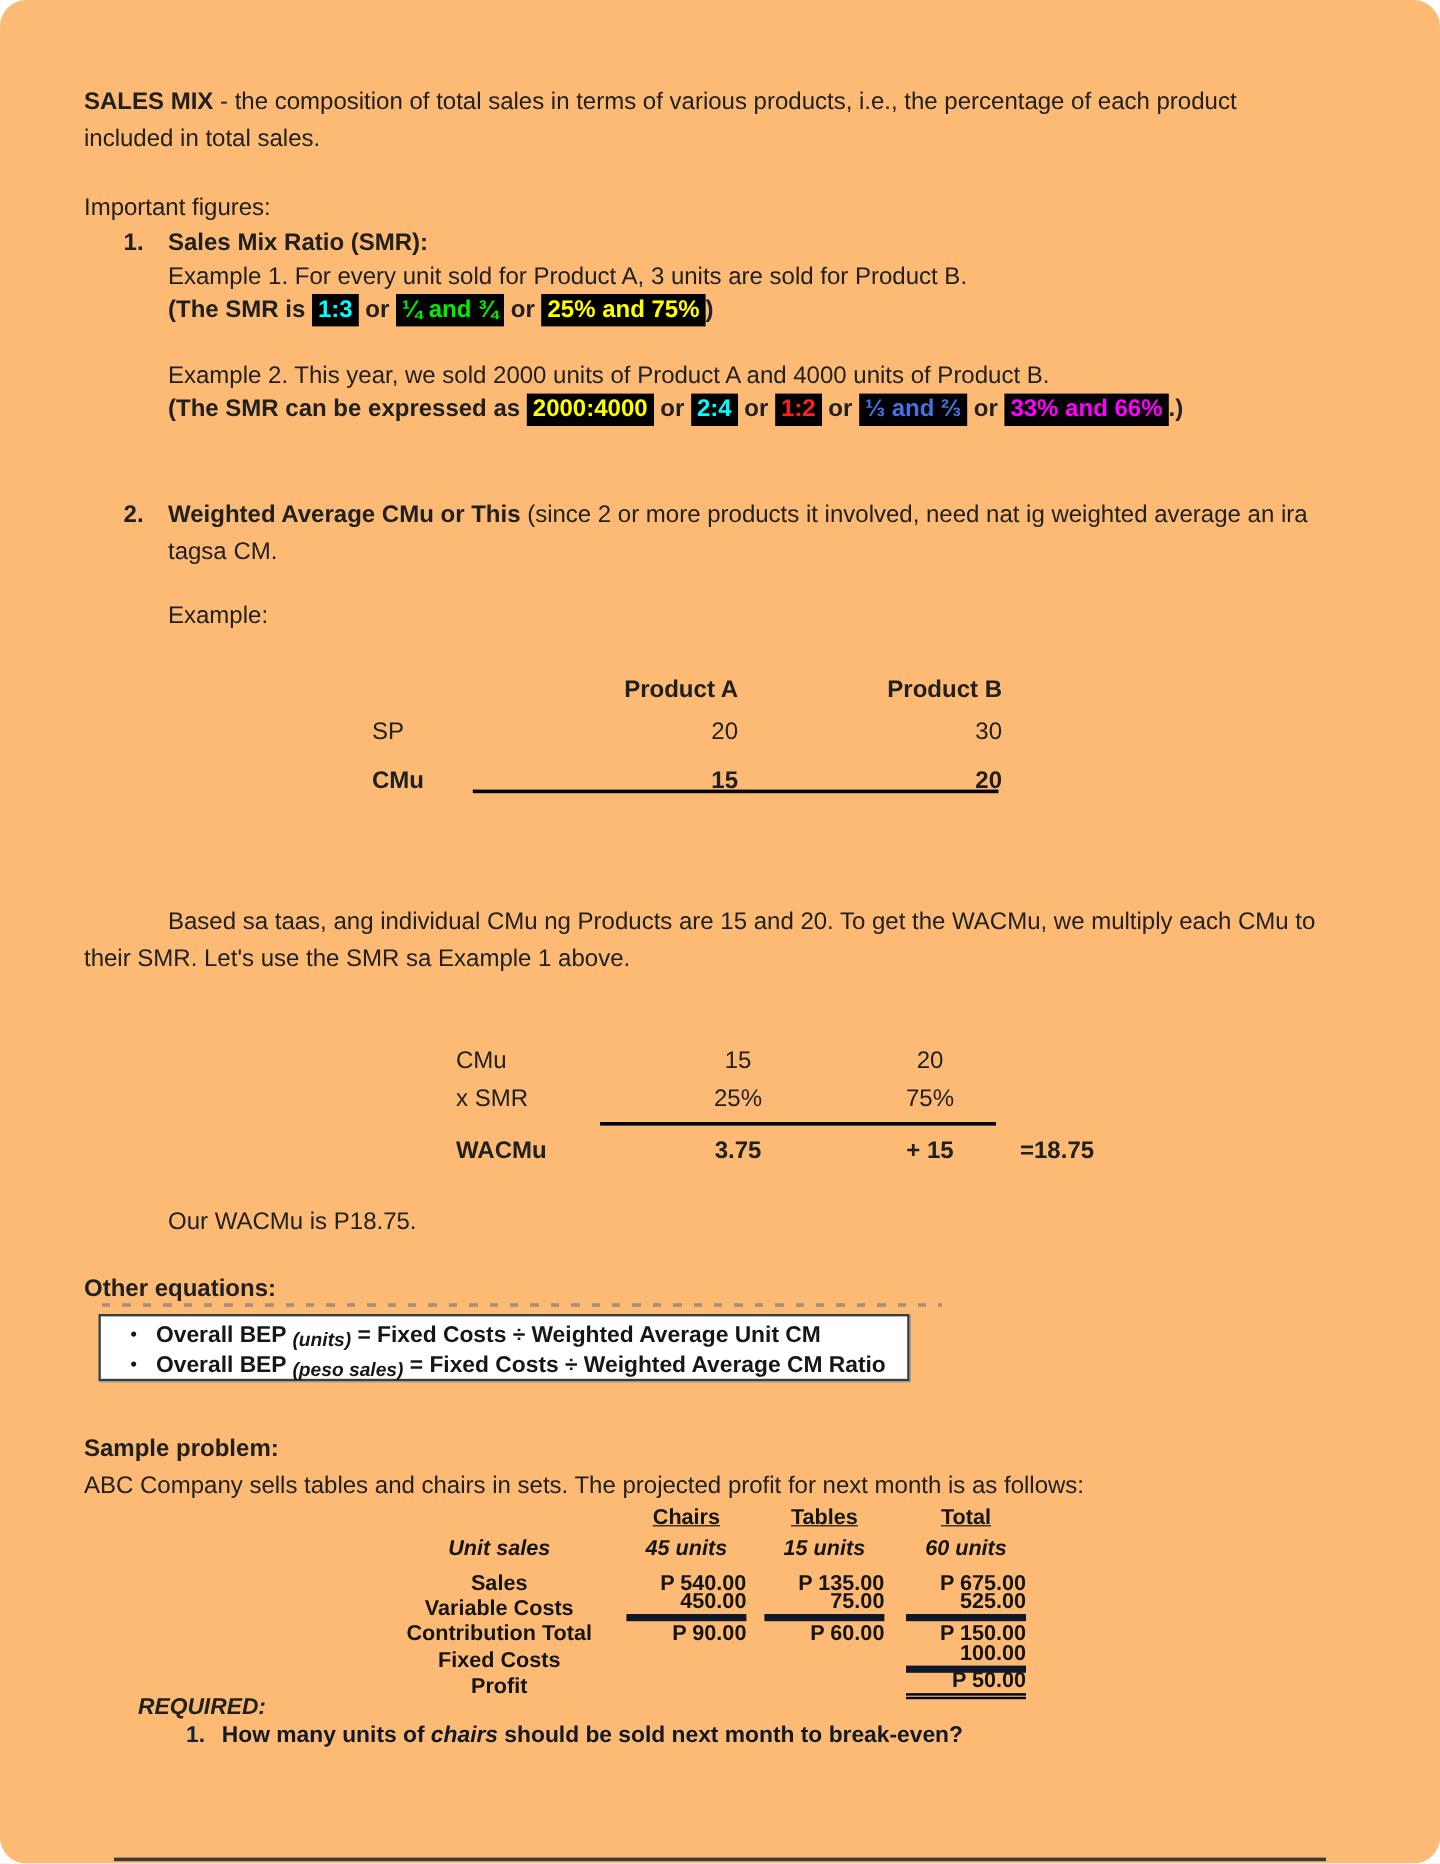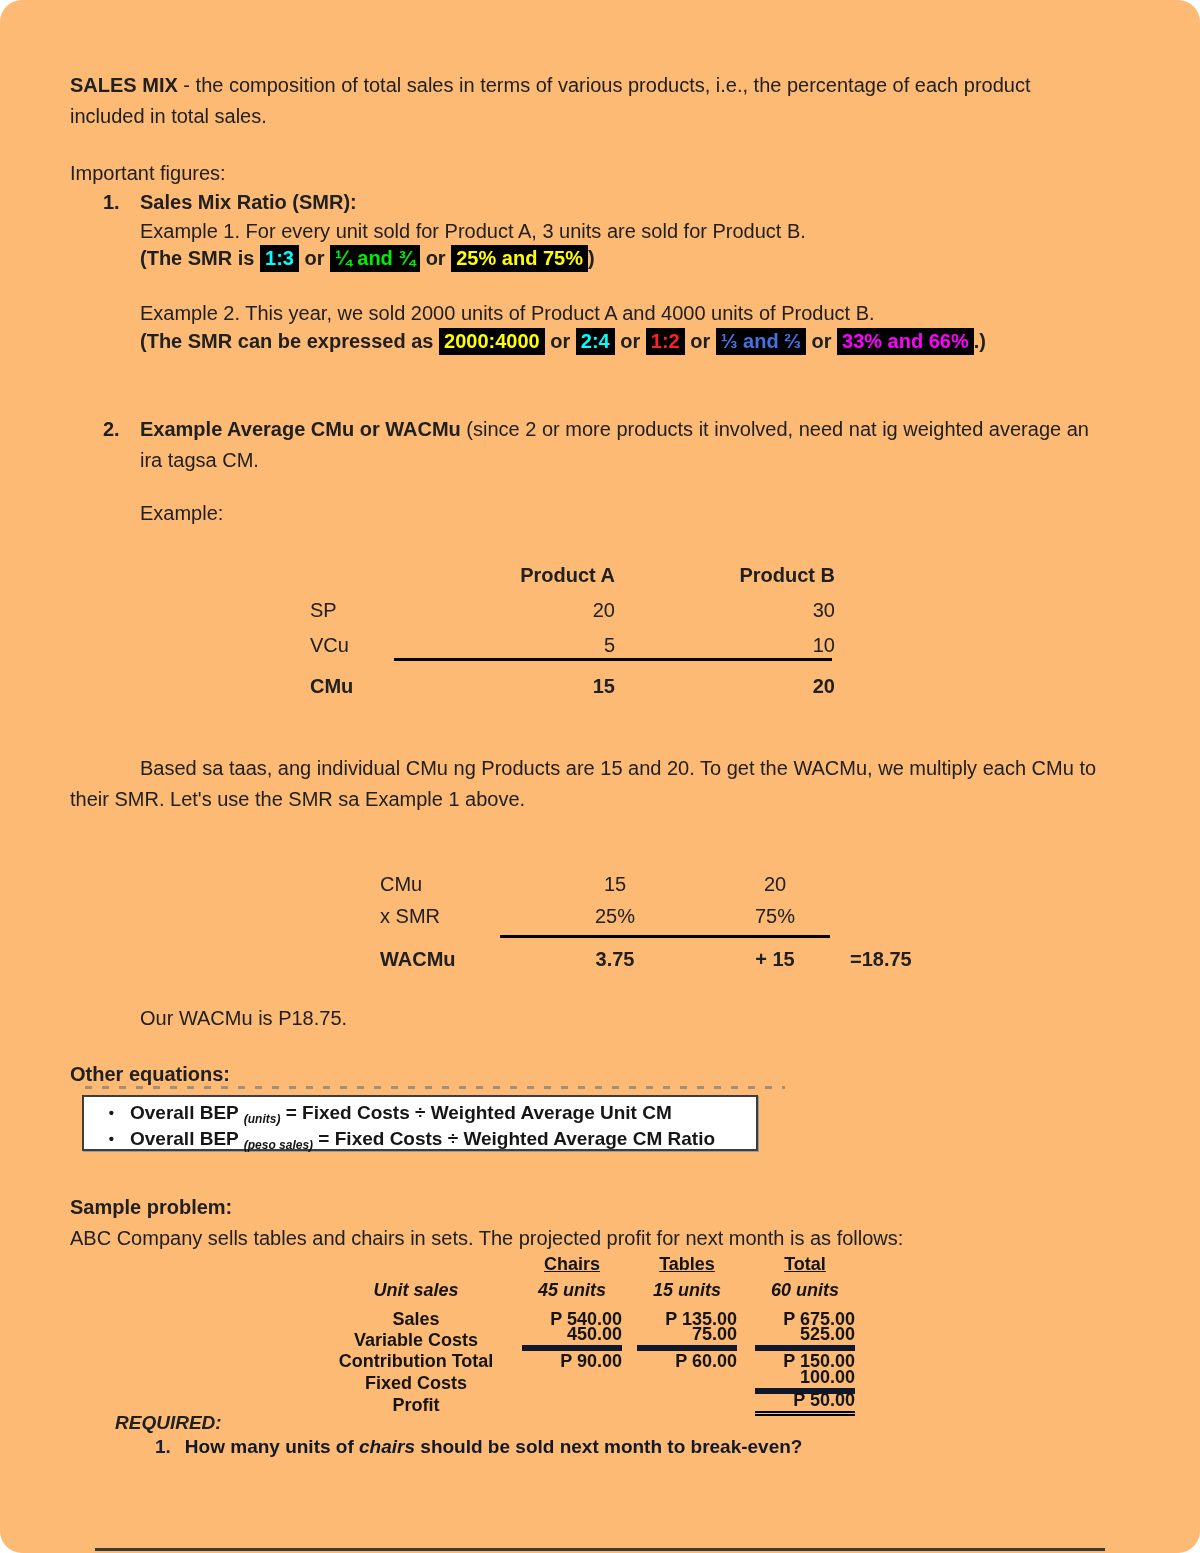--- a/index.html
+++ b/index.html
@@ -48,21 +48,21 @@
     position:absolute; left:85px; top:1086px; width:700px; height:3px; opacity:.65;
     background:repeating-linear-gradient(90deg,#777 0 7px,transparent 7px 17px);
   }
   .eqbox {
     position:absolute; left:82px; top:1095px; width:676px; height:56px;
     border:2px solid #3d3d3d; box-shadow:1px 1px 0 #9a9a9a; background:#fff;
     box-sizing:border-box; padding-top:4px;
   }
   .eqline { display:flex; font-size:19px; line-height:24px; font-weight:600; color:#161616; }
   .eqbullet { width:46px; text-align:right; padding-right:16px; box-sizing:border-box; font-size:15px; }
-  .sub { font-size:12px; font-style:italic; position:relative; top:4px; }
+  .sub { font-size:16px; font-style:italic; position:relative; top:4px; }
 
   
   .sp-table { position:absolute; left:310px; top:1251px; font-size:18px; font-weight:600; color:#141414; }
   .sp-row { display:flex; align-items:flex-end; }
   .sp-h { height:24px; }
   .sp-u { height:26px; font-style:italic; }
   .sp-m { height:21px; }
   .sp-m2 { height:22px; }
   .sp-label { width:212px; text-align:center; }
   .sp-c1 { width:100px; text-align:right; }
@@ -99,39 +99,34 @@
   </p>
 
   <p class="para" style="left:140px; top:298px;">Example 2. This year, we sold 2000 units of Product A and 4000 units of Product B.</p>
 
   <p class="para b nowrap" style="left:140px; top:326px;">
     <span>(The SMR can be expressed as </span><span class="hl c-yellow">2000:4000</span><span> or </span><span class="hl c-cyan">2:4</span><span> or </span><span class="hl c-red">1:2</span><span> or </span><span class="hl c-blue">⅓ and ⅔</span><span> or </span><span class="hl c-magenta">33% and 66%</span><span>.)</span>
   </p>
 
   <p class="para b" style="left:103px; top:414px;">2.</p>
   <p class="para" style="left:140px; top:414px; width:950px;">
-    <span class="b">Example Average CMu or WACMu </span><span>(since 2 or more products it involved, need nat ig weighted average an ira tagsa CM.</span>
+    <span class="b">Weighted Average CMu or This </span><span>(since 2 or more products it involved, need nat ig weighted average an ira tagsa CM.</span>
   </p>
   <p class="para" style="left:140px; top:498px;">Example:</p>
 
   <div class="cm-table">
     <div class="cm-row b">
       <div class="cm-label"></div>
       <div class="cm-a">Product A</div>
       <div class="cm-b">Product B</div>
     </div>
     <div class="cm-row">
       <div class="cm-label">SP</div>
       <div class="cm-a">20</div>
       <div class="cm-b">30</div>
-    </div>
-    <div class="cm-row">
-      <div class="cm-label">VCu</div>
-      <div class="cm-a">5</div>
-      <div class="cm-b">10</div>
     </div>
     <div class="cm-rule"></div>
     <div class="cm-row b cm-last">
       <div class="cm-label">CMu</div>
       <div class="cm-a">15</div>
       <div class="cm-b">20</div>
     </div>
   </div>
 
   <p class="para" style="left:70px; top:753px; width:1060px; text-indent:70px;">Based sa taas, ang individual CMu ng Products are 15 and 20. To get the WACMu, we multiply each CMu to their SMR. Let's use the SMR sa Example 1 above.</p>

